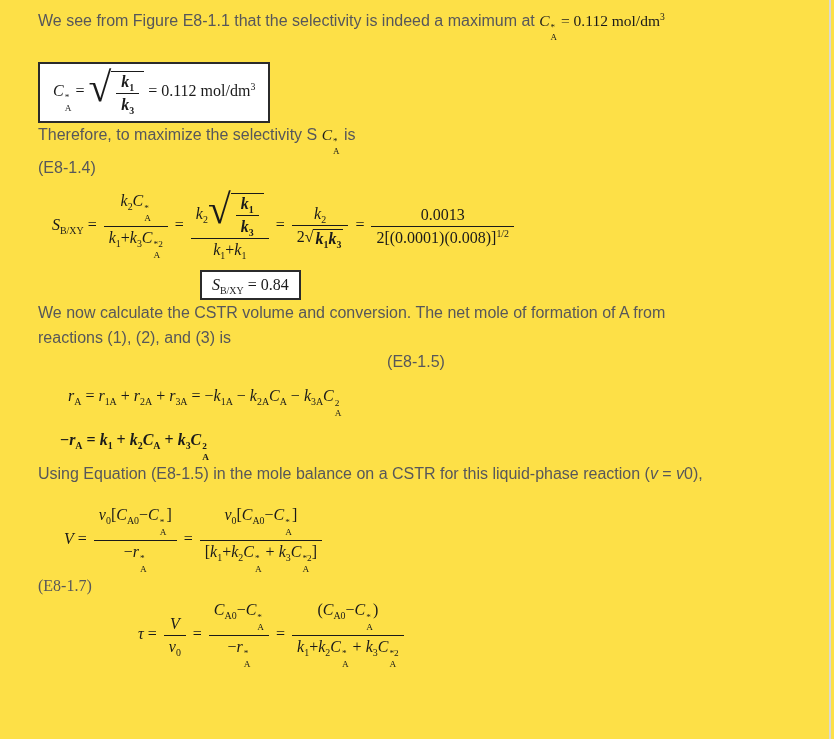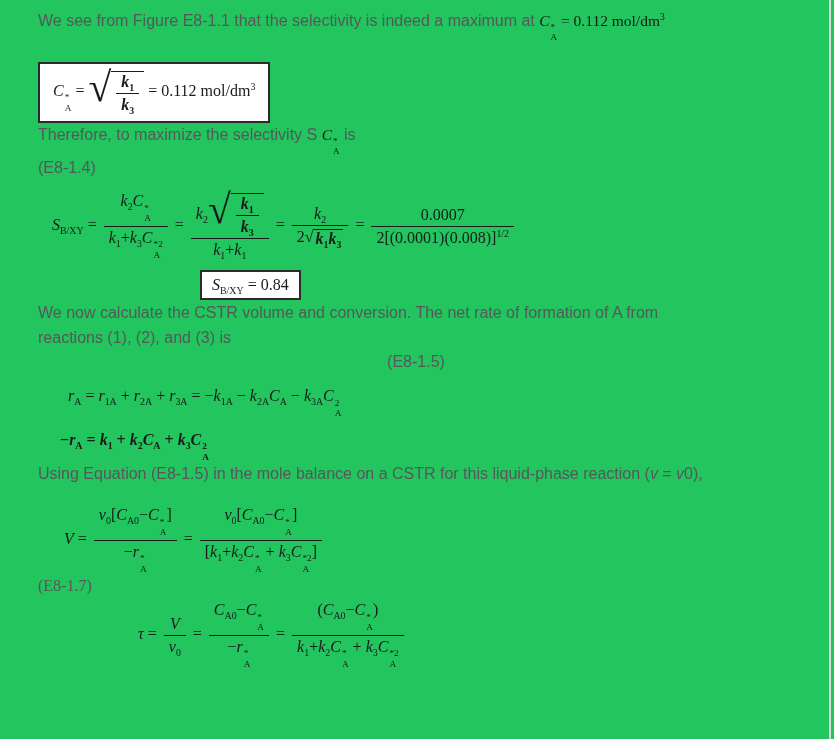--- a/index.html
+++ b/index.html
@@ -1,21 +1,21 @@
 <!DOCTYPE html>
 <html><head>
 <meta charset="utf-8">
 <style>
   html,body{margin:0;padding:0;background:#ffffff;}
   .page{
     position:relative;
     width:834px;height:739px;
     box-sizing:border-box;
     padding:9px 40px 0 38px;
-    background:#22c55e;
+    background:#fde047;
     font-family:"Liberation Sans",sans-serif;
     font-size:16px;
     color:#57575a;
     overflow:hidden;
   }
   .right-rule{
     position:absolute;top:0;bottom:0;right:3px;width:2px;
     background:#d8d8d8;
   }
   p.para{margin:0;line-height:23px;}
@@ -100,30 +100,30 @@
                 <span class="m-ss-sub">A</span>
               </span></span></span><span class="m-den"><span class="m-v">k<sub>1</sub></span><span class="m-n">+</span><span class="m-v">k<sub>3</sub></span><span class="m-v">C<span class="m-ss">
                 <span class="m-ss-sup">*2</span>
                 <span class="m-ss-sub">A</span>
               </span></span></span></span><span class="m-n"> = </span><span class="m-frac"><span class="m-num"><span class="m-v">k<sub>2</sub></span><span class="m-sqrt big">
               <span class="m-rad">√</span>
               <span class="m-radicand"><span class="m-frac"><span class="m-num"><span class="m-v">k<sub>1</sub></span></span><span class="m-den"><span class="m-v">k<sub>3</sub></span></span></span></span>
             </span></span><span class="m-den"><span class="m-v">k<sub>1</sub></span><span class="m-n">+</span><span class="m-v">k<sub>1</sub></span></span></span><span class="m-n"> = </span><span class="m-frac"><span class="m-num"><span class="m-v">k<sub>2</sub></span></span><span class="m-den"><span class="m-n">2</span><span class="m-sqrt">
               <span class="m-rad">√</span>
               <span class="m-radicand"><span class="m-v">k<sub>1</sub></span><span class="m-v">k<sub>3</sub></span></span>
-            </span></span></span><span class="m-n"> = </span><span class="m-frac"><span class="m-num"><span class="m-n">0.0007</span></span><span class="m-den"><span class="m-n">2[(0.0001)(0.008)]<sup>1/2</sup></span></span></span></span>
+            </span></span></span><span class="m-n"> = </span><span class="m-frac"><span class="m-num"><span class="m-n">0.0013</span></span><span class="m-den"><span class="m-n">2[(0.0001)(0.008)]<sup>1/2</sup></span></span></span></span>
   </div>
 
   <div class="m-t10 ml162">
     <div class="eqbox result">
       <span class="math"><span class="m-v">S<sub>B/XY</sub></span><span class="m-n"> = 0.84</span></span>
     </div>
   </div>
 
-  <p class="para wrap2 m-t16"><span>We now calculate the CSTR volume and conversion. The net rate of formation of A from</span><br><span>reactions (1), (2), and (3) is</span></p>
+  <p class="para wrap2 m-t16"><span>We now calculate the CSTR volume and conversion. The net mole of formation of A from</span><br><span>reactions (1), (2), and (3) is</span></p>
 
   <p class="para m-t9">(E8-1.5)</p>
 
   <div class="eq-display m-t14 ml30">
     <span class="math"><span class="m-v">r<sub>A</sub></span><span class="m-n"> = </span><span class="m-v">r<sub>1A</sub></span><span class="m-n"> + </span><span class="m-v">r<sub>2A</sub></span><span class="m-n"> + </span><span class="m-v">r<sub>3A</sub></span><span class="m-n"> = −</span><span class="m-v">k<sub>1A</sub></span><span class="m-n"> − </span><span class="m-v">k<sub>2A</sub></span><span class="m-v">C<sub>A</sub></span><span class="m-n"> − </span><span class="m-v">k<sub>3A</sub></span><span class="m-v">C<span class="m-ss">
             <span class="m-ss-sup">2</span>
             <span class="m-ss-sub">A</span>
           </span></span></span>
   </div>
 

